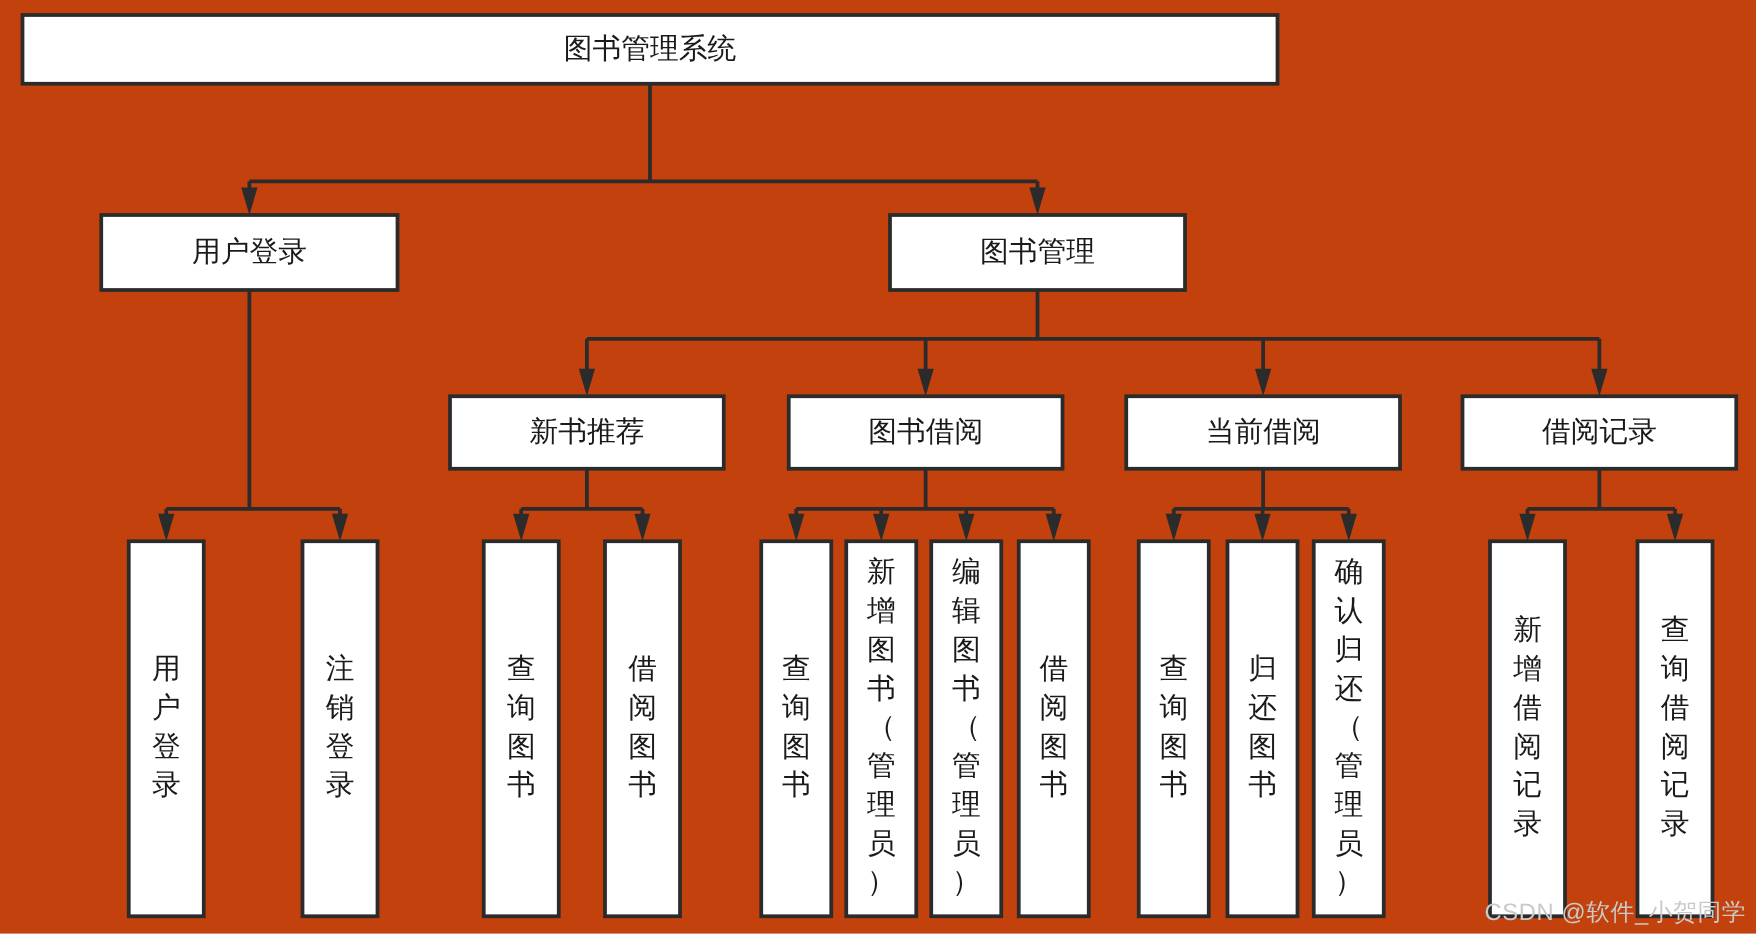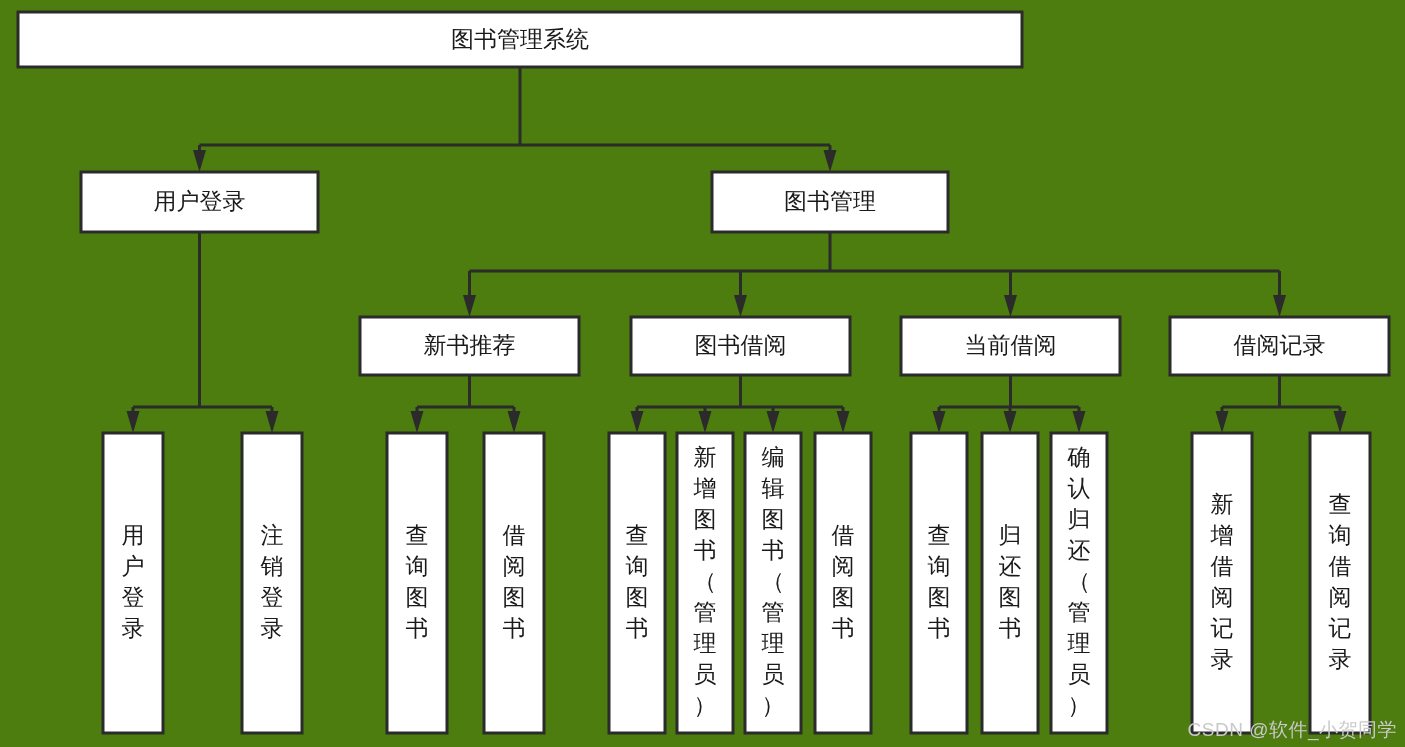--- a/index.html
+++ b/index.html
@@ -8,21 +8,21 @@
     padding: 0;
     background: #ffffff;
   }
   body {
     font-family: "Liberation Sans", "DejaVu Sans", sans-serif;
   }
   #diagram-root {
     position: relative;
     width: 1405px;
     height: 747px;
-    background: #4d7c0f;
+    background: #c2410c;
     overflow: hidden;
   }
   svg.diagram-canvas {
     position: absolute;
     left: 0;
     top: 0;
     width: 1405px;
     height: 747px;
     display: block;
   }

